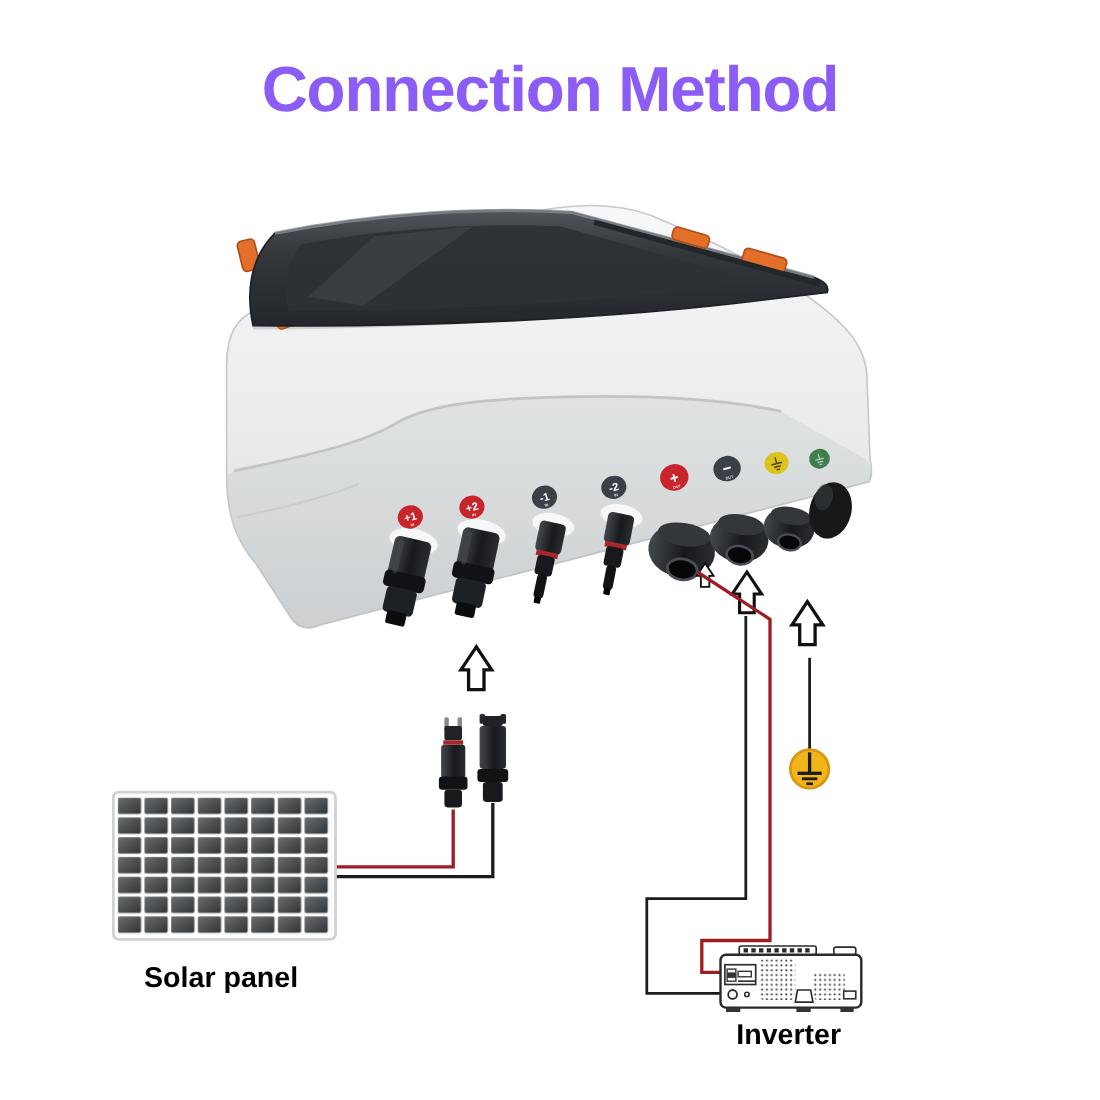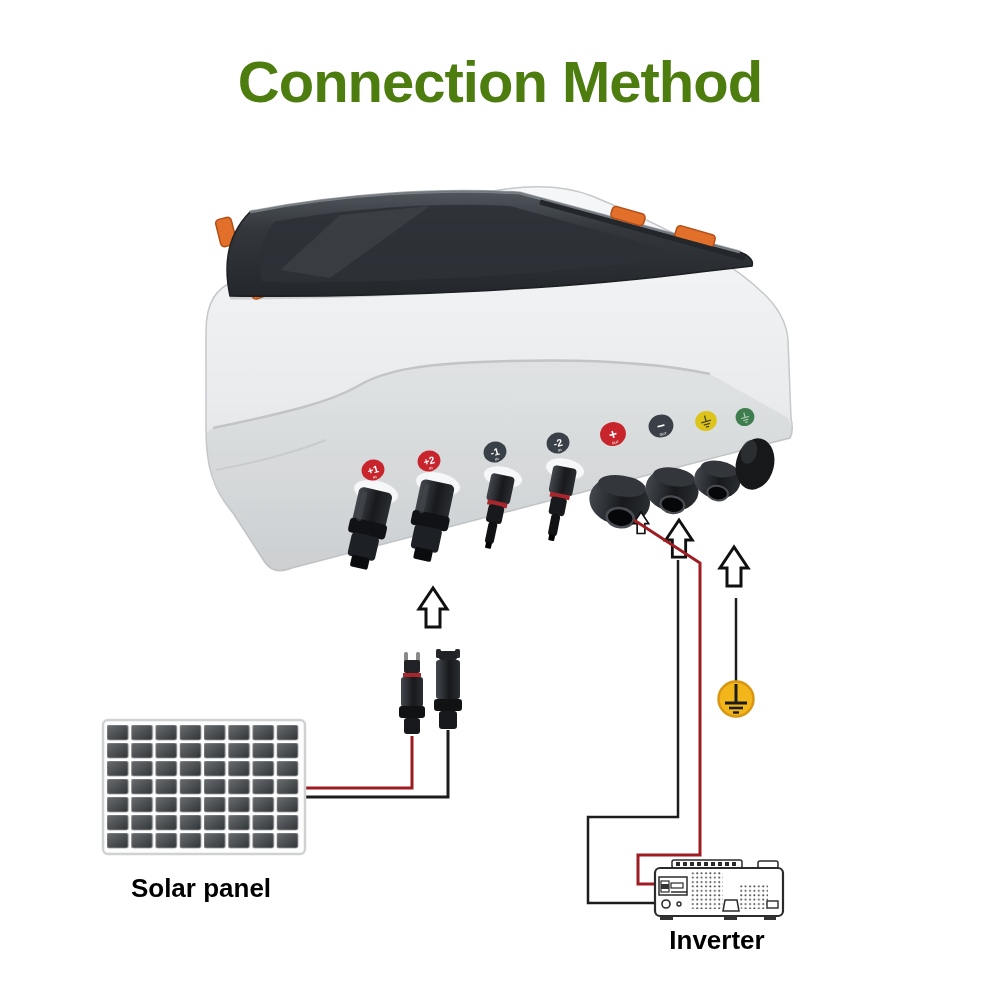--- a/index.html
+++ b/index.html
@@ -1,19 +1,19 @@
 <!DOCTYPE html>
 <html><head>
 <meta charset="utf-8">
 <style>
   html,body{margin:0;padding:0;background:#ffffff;}
   .page{position:relative;width:1000px;height:1000px;background:#ffffff;overflow:hidden;
         font-family:"Liberation Sans", sans-serif;}
   .title{position:absolute;top:48px;left:0;width:1000px;margin:0;text-align:center;
-         font-size:58px;font-weight:bold;color:#4d7c0f;letter-spacing:-1px;}
+         font-size:58px;font-weight:bold;color:#8b5cf6;letter-spacing:-1px;}
   svg{position:absolute;left:0;top:0;}
   .badge-label{font-family:"Liberation Sans",sans-serif;font-weight:bold;font-size:10px;
                fill:#ffffff;text-anchor:middle;}
   .badge-label.big{font-size:14px;}
   .badge-sub{font-family:"Liberation Sans",sans-serif;font-weight:bold;font-size:3.4px;
              fill:#ffffff;opacity:.85;text-anchor:middle;}
   .caption{font-family:"Liberation Sans",sans-serif;font-weight:bold;font-size:26px;
            fill:#000;text-anchor:middle;}
 </style>
 </head>

